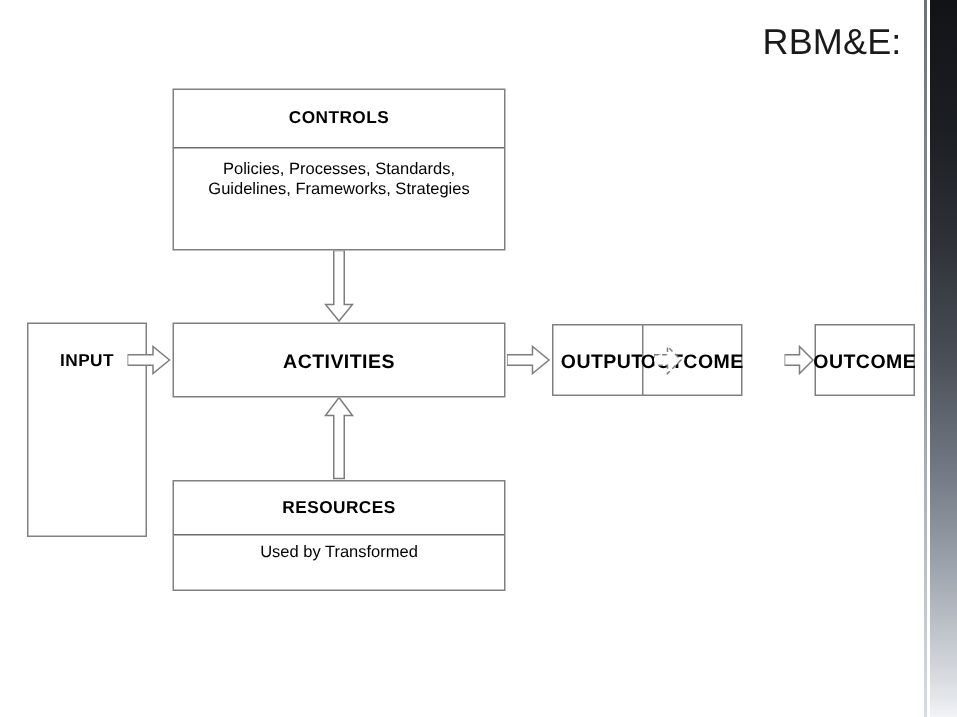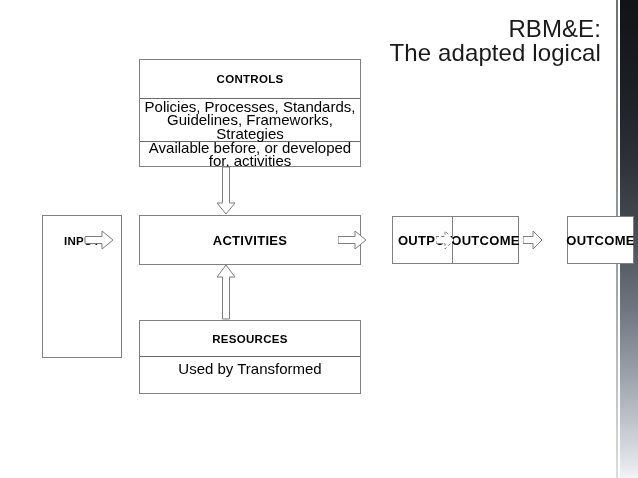--- a/index.html
+++ b/index.html
@@ -59,38 +59,37 @@
     margin-top: 15px;
   }
   #title .tline { display: block; white-space: nowrap; }
 
   
   .box {
     position: absolute;
     box-sizing: border-box;
     border: 1px solid #808080;
     background: #ffffff;
-    margin-left: 24px;
   }
   .seg {
     box-sizing: border-box;
     display: flex;
     align-items: center;
     justify-content: center;
     text-align: center;
     padding: 0 4px;
   }
   .seg.divider-top { border-top: 1px solid #6b6b6b; }
   .seg-head {
     font-weight: bold;
     font-size: 11.5px;
     letter-spacing: 0.3px;
   }
   .seg-body {
-    font-size: 15px;
+    font-size: 11px;
     line-height: 13.5px;
   }
   .simple-box {
     display: flex;
     align-items: center;
     justify-content: center;
     font-weight: bold;
     font-size: 13px;
     letter-spacing: 0.3px;
     text-align: center;
@@ -112,27 +111,25 @@
   }
 </style>
 </head>
 <body>
 
 <div id="deco-line"></div>
 <div id="deco-band"></div>
 
 <div id="title">
   <span class="tline">RBM&amp;E:</span>
-  <span class="tline">The adapted logical</span>
 </div>
 
 <div class="box" id="controls-box" style="left:115px; top:59px; width:222px; height:108px;">
   <div class="seg seg-head" style="height:38px;">CONTROLS</div>
   <div class="seg seg-body divider-top" style="height:43px;">Policies, Processes, Standards, Guidelines, Frameworks, Strategies</div>
-  <div class="seg seg-body divider-top" style="height:25px;">Available before, or developed for, activities</div>
 </div>
 
 <div class="box" id="input-box" style="left:18px; top:215px; width:80px; height:143px;">
   <div class="seg seg-head" style="height:49px;">INPUT</div>
 </div>
 
 <div class="box simple-box" id="activities-box" style="left:115px; top:215px; width:222px; height:50px;">ACTIVITIES</div>
 
 <div class="box" id="resources-box" style="left:115px; top:320px; width:222px; height:74px;">
   <div class="seg seg-head" style="height:35px;">RESOURCES</div>

